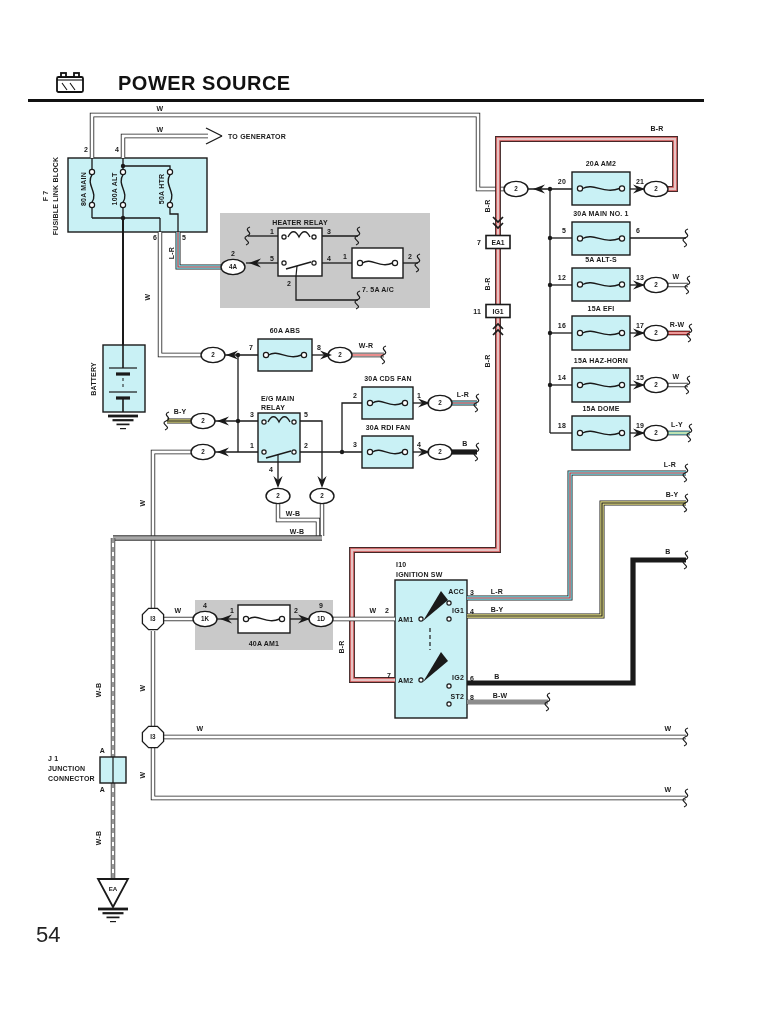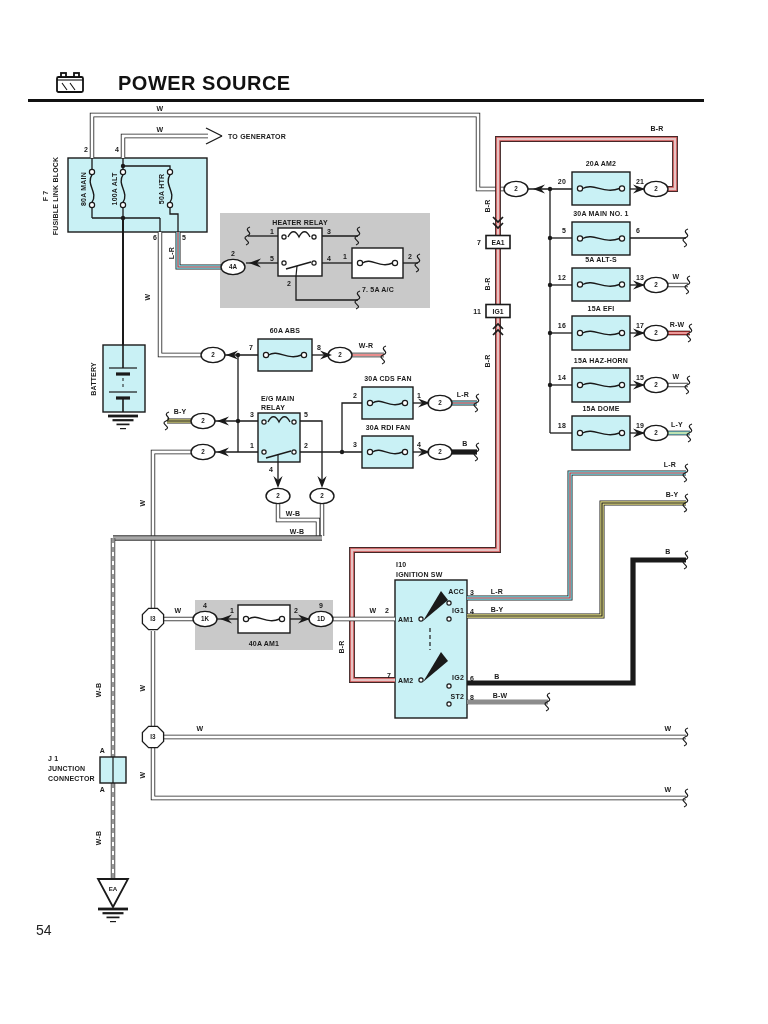--- a/index.html
+++ b/index.html
@@ -2,21 +2,21 @@
 <html><head>
 <meta charset="utf-8">
 <style>
   html,body{margin:0;padding:0;background:#e8e8e8;}
   .page{position:relative;width:768px;height:1024px;background:#ffffff;overflow:hidden;
         font-family:"Liberation Sans",sans-serif;}
   .hdr-title{position:absolute;left:118px;top:72px;font-size:20px;font-weight:bold;
              letter-spacing:0.5px;color:#111;}
   .hdr-rule{position:absolute;left:28px;top:99px;width:676px;height:3px;background:#111;}
   .hdr-icon{position:absolute;left:52px;top:66px;}
-  .pagenum{position:absolute;left:36px;top:922px;font-size:14px;color:#222;}
+  .pagenum{position:absolute;left:36px;top:922px;font-size:22px;color:#222;}
   #diagram{position:absolute;left:0;top:0;}
   #diagram text{font-family:"Liberation Sans",sans-serif;font-weight:bold;fill:#1a1a1a;}
 </style>
 </head>
 <body>
 
 <div class="page">
   <svg class="hdr-icon" width="38" height="34" viewBox="0 0 38 34">
     <g fill="none" stroke="#111" stroke-width="1.8">
       <rect x="5" y="11" width="26" height="15" rx="1.5" fill="#fff"></rect>

